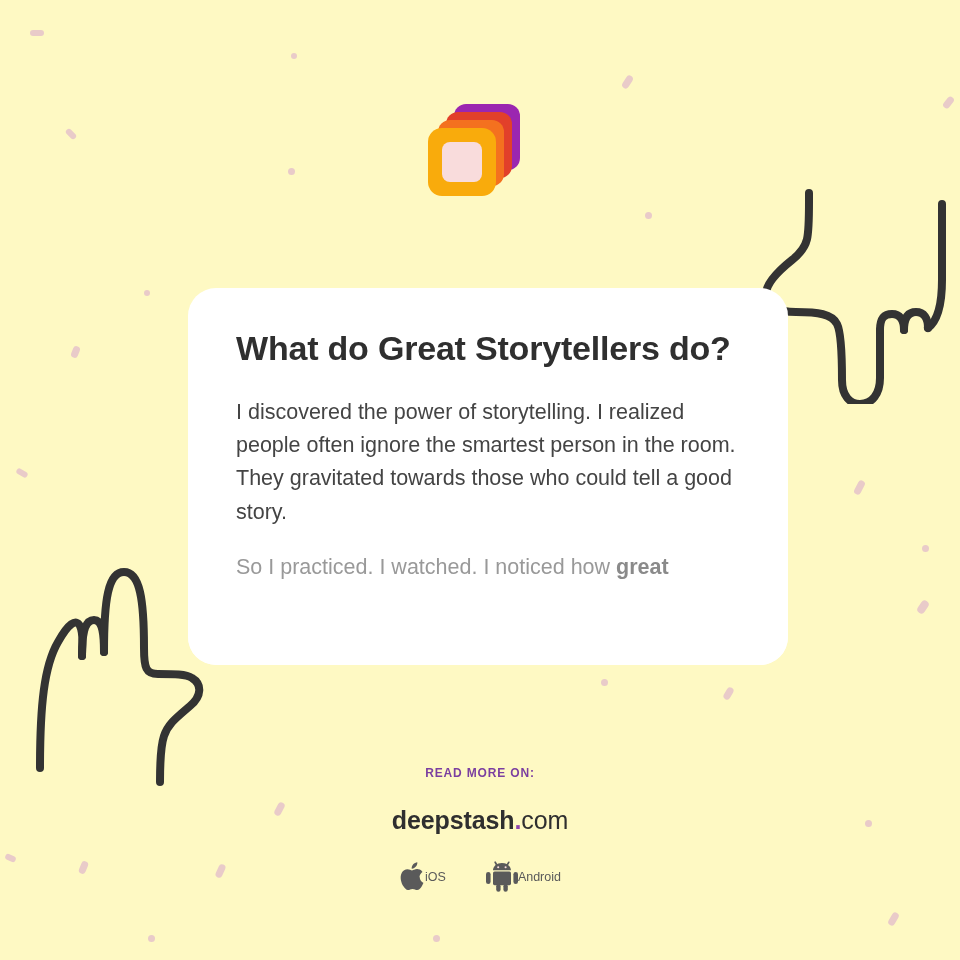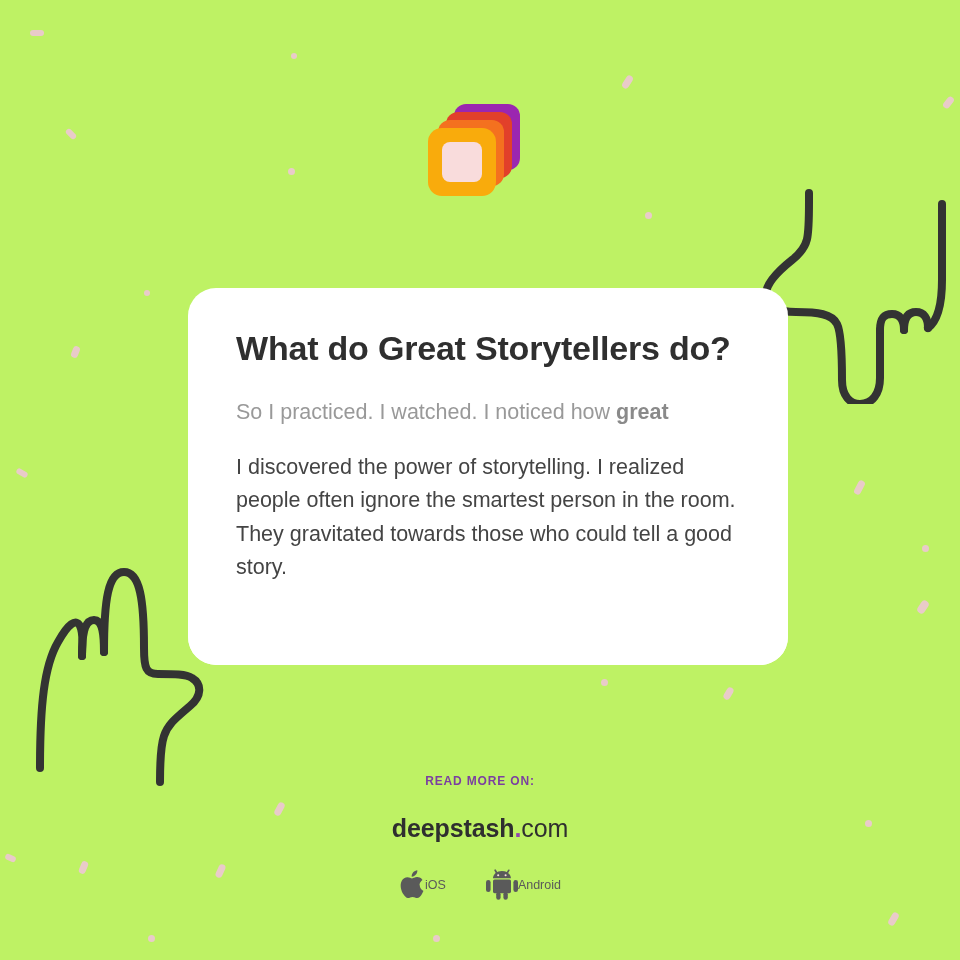--- a/index.html
+++ b/index.html
@@ -10,21 +10,21 @@
     width: 960px;
     height: 960px;
     background: #f9dcdc;
     font-family: "Liberation Sans", sans-serif;
     overflow: hidden;
   }
   #stage {
     position: relative;
     width: 960px;
     height: 960px;
-    background: #bef264;
+    background: #fef9c3;
     overflow: hidden;
   }
 
   
   #confetti {
     position: absolute;
     inset: 0;
     pointer-events: none;
   }
   .speck {
@@ -116,21 +116,21 @@
     left: 0;
     right: 0;
     top: 762px;
     text-align: center;
   }
   #read-more {
     font-size: 12px;
     font-weight: bold;
     letter-spacing: 0.85px;
     color: #7b3fa0;
-    margin: 12px;
+    margin: 4px;
   }
   #brand {
     margin: 26px 0 0 0;
     font-size: 25px;
     color: #2f2f2f;
     letter-spacing: -0.1px;
   }
   #brand .bold { font-weight: bold; }
   #brand .dot  { color: #8e44ad; font-weight: bold; }
   #brand .tld  { font-weight: normal; }
@@ -209,22 +209,22 @@
       <path d="M86 96 C86 44, 90 16, 106 16 C122 16, 126 44, 126 92
                C126 112, 128 118, 140 118 C156 118, 168 118, 174 122
                C184 128, 184 140, 172 150 C158 162, 150 168, 146 180
                C142 192, 142 210, 142 226" stroke="#333333" stroke-width="8" stroke-linecap="round" stroke-linejoin="round"></path>
     </svg>
   </div>
 
   <div id="card">
     <div id="card-inner">
       <h1 id="card-title">What do Great Storytellers do?</h1>
+      <p class="card-body">I discovered the power of storytelling. I realized people often ignore the smartest person in the room. They gravitated towards those who could tell a good story.</p>
       <p class="card-body faded"><span>So I practiced. I watched. I noticed how </span><b>great</b></p>
-      <p class="card-body">I discovered the power of storytelling. I realized people often ignore the smartest person in the room. They gravitated towards those who could tell a good story.</p>
     </div>
     <div id="card-fade"></div>
   </div>
 
   <div id="footer">
     <p id="read-more">READ MORE ON:</p>
 
     <div id="brand">
       <span class="bold">deepstash</span><span class="dot">.</span><span class="tld">com</span>
     </div>

